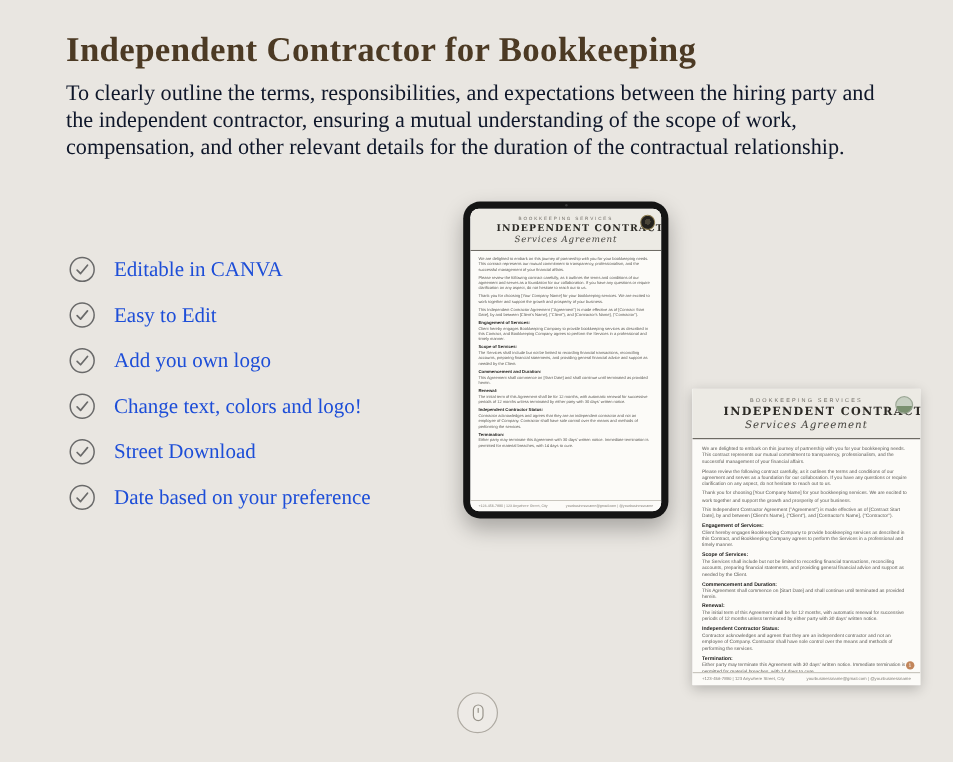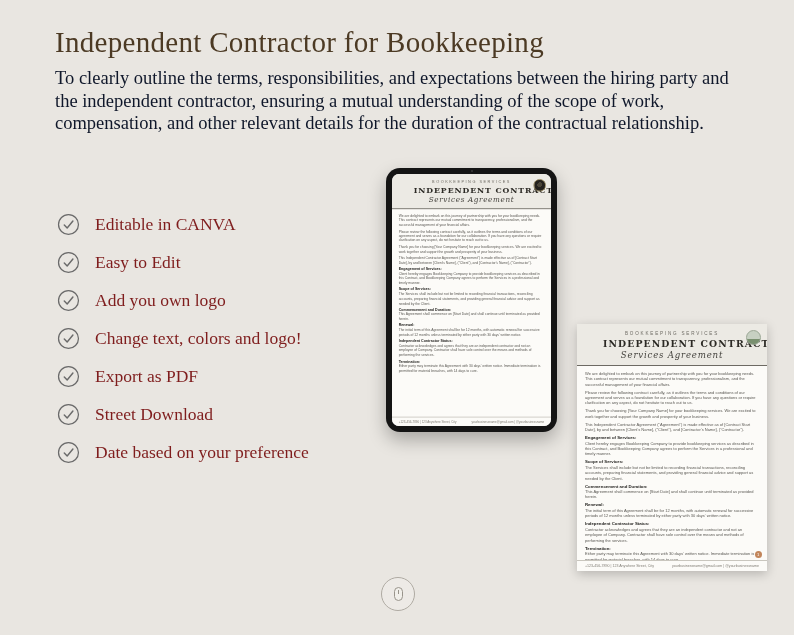--- a/index.html
+++ b/index.html
@@ -10,35 +10,35 @@
     background: #e9e6e1;
   }
   .canvas {
     position: relative; width: 794px; height: 635px;
     background: #e9e6e1; overflow: hidden;
   }
 
   
   .page-title {
     position: absolute; left: 55px; top: 26px;
-    font-size: 29px; font-weight: 400; color: #4c3a24;
+    font-size: 29px; font-weight: 700; color: #4c3a24;
     letter-spacing: 0.3px; margin: 0;
   }
   .page-desc {
     position: absolute; left: 55px; top: 67px; width: 684px;
     font-size: 18.5px; line-height: 1.22; color: #0f172a; margin: 0;
   }
   .features {
     position: absolute; left: 57px; top: 212px;
     list-style: none; margin: 0; padding: 0;
     display: flex; flex-direction: column; gap: 13px;
   }
   .feature {
     display: flex; align-items: center; gap: 15px;
-    font-size: 17.5px; color: #7f1d1d; height: 25px;
+    font-size: 17.5px; color: #1d4ed8; height: 25px;
   }
   .check-icon { width: 23px; height: 23px; flex: 0 0 23px; }
 
   
   .tablet {
     position: absolute; left: 386px; top: 168px;
     width: 171px; height: 264px;
     background: #141414; border-radius: 14px; padding: 6px;
     box-shadow: 0 8px 18px rgba(0,0,0,0.28);
   }
@@ -164,27 +164,20 @@
           <path d="M7.6 12.6 l3 3 l6-7.2" fill="none" stroke="#6a6a6a" stroke-width="1.5" stroke-linecap="round" stroke-linejoin="round"></path>
         </svg>
       <span>Add you own logo</span>
     </li>
     <li class="feature">
       <svg class="check-icon" viewBox="0 0 24 24">
           <circle cx="12" cy="12" r="10.4" fill="none" stroke="#6a6a6a" stroke-width="1.3"></circle>
           <path d="M7.6 12.6 l3 3 l6-7.2" fill="none" stroke="#6a6a6a" stroke-width="1.5" stroke-linecap="round" stroke-linejoin="round"></path>
         </svg>
       <span>Change text, colors and logo!</span>
-    </li>
-    <li class="feature">
-      <svg class="check-icon" viewBox="0 0 24 24">
-          <circle cx="12" cy="12" r="10.4" fill="none" stroke="#6a6a6a" stroke-width="1.3"></circle>
-          <path d="M7.6 12.6 l3 3 l6-7.2" fill="none" stroke="#6a6a6a" stroke-width="1.5" stroke-linecap="round" stroke-linejoin="round"></path>
-        </svg>
-      <span>Export as PDF</span>
     </li>
     <li class="feature">
       <svg class="check-icon" viewBox="0 0 24 24">
           <circle cx="12" cy="12" r="10.4" fill="none" stroke="#6a6a6a" stroke-width="1.3"></circle>
           <path d="M7.6 12.6 l3 3 l6-7.2" fill="none" stroke="#6a6a6a" stroke-width="1.5" stroke-linecap="round" stroke-linejoin="round"></path>
         </svg>
       <span>Street Download</span>
     </li>
     <li class="feature">
       <svg class="check-icon" viewBox="0 0 24 24">

